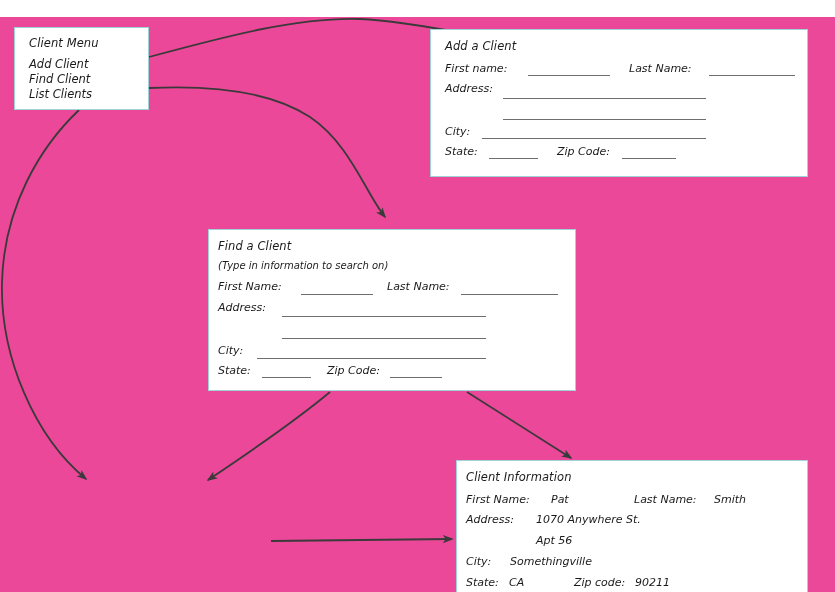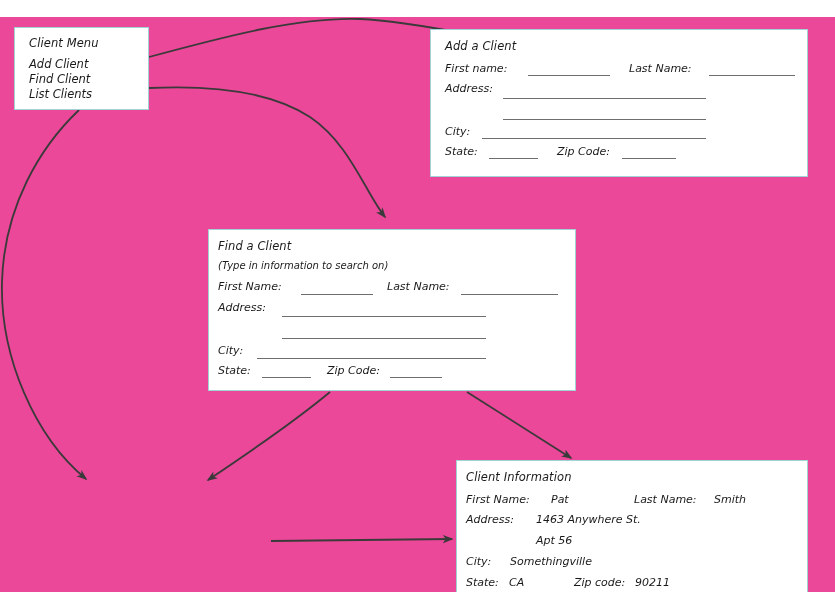--- a/index.html
+++ b/index.html
@@ -174,21 +174,21 @@
   <div class="box" style="left:456px; top:443px; width:352px; height:142px;">
     <div class="title" style="position:absolute; left:9px; top:9px;">Client Information</div>
 
     <div class="row lbl" style="left:9px; top:32px;">First Name:</div>
     <div class="row val" style="left:94px; top:32px;">Pat</div>
 
     <div class="row lbl" style="left:177px; top:32px;">Last Name:</div>
     <div class="row val" style="left:257px; top:32px;text-align:center;">Smith</div>
 
     <div class="row lbl" style="left:9px; top:52px;">Address:</div>
-    <div class="row val" style="left:79px; top:52px;">1463 Anywhere St.</div>
+    <div class="row val" style="left:79px; top:52px;">1070 Anywhere St.</div>
     <div class="row val" style="left:79px; top:73px;">Apt 56</div>
 
     <div class="row lbl" style="left:9px; top:94px;">City:</div>
     <div class="row val" style="left:53px; top:94px;">Somethingville</div>
 
     <div class="row lbl" style="left:9px; top:115px;">State:</div>
     <div class="row val" style="left:52px; top:115px;">CA</div>
 
     <div class="row lbl" style="left:117px; top:115px;">Zip code:</div>
     <div class="row val" style="left:178px; top:115px;">90211</div>

